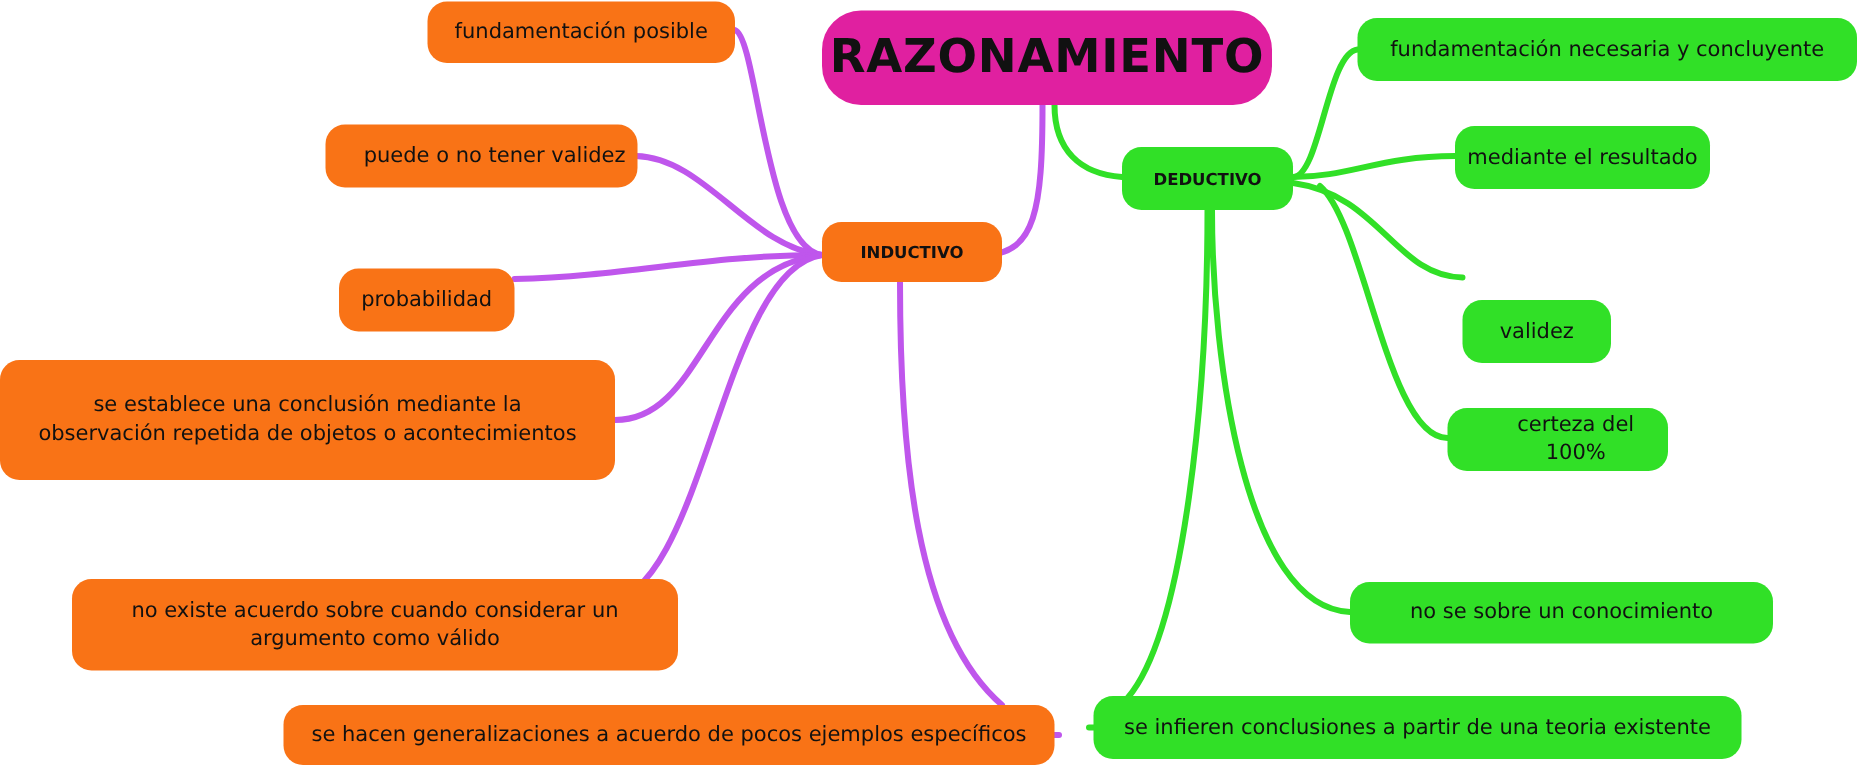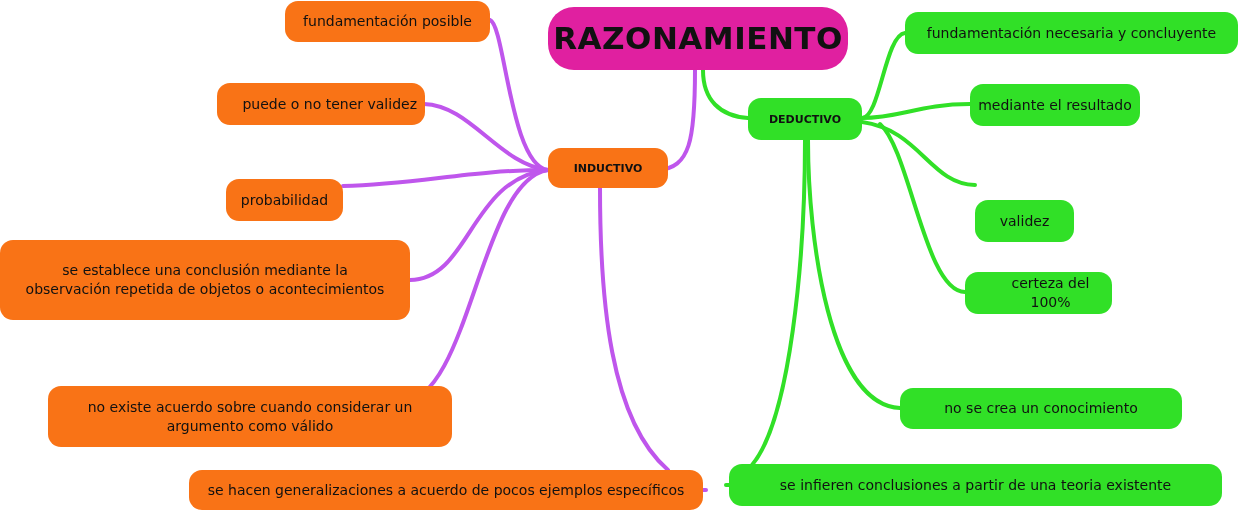--- a/index.html
+++ b/index.html
@@ -81,17 +81,17 @@
 <div class="node green" style="left:970px; top:84px; width:170px; height:42px;">
   <span>mediante el resultado</span>
 </div>
 <div class="node green" style="left:975px; top:164px; width:99px; height:42px;margin-top:36px;">
   <span>validez</span>
 </div>
 <div class="node green" style="left:965px; top:272px; width:147px; height:42px;padding-left:32px;">
   <span>certeza del 100%</span>
 </div>
 <div class="node green" style="left:900px; top:388px; width:282px; height:41px;">
-  <span>no se crea un conocimiento</span>
+  <span>no se sobre un conocimiento</span>
 </div>
-<div class="node green" style="left:729px; top:464px; width:493px; height:42px;">
+<div class="node green" style="left:729px; top:464px; width:432px; height:42px;">
   <span>se infieren conclusiones a partir de una teoria existente</span>
 </div>
 
 </body></html>

